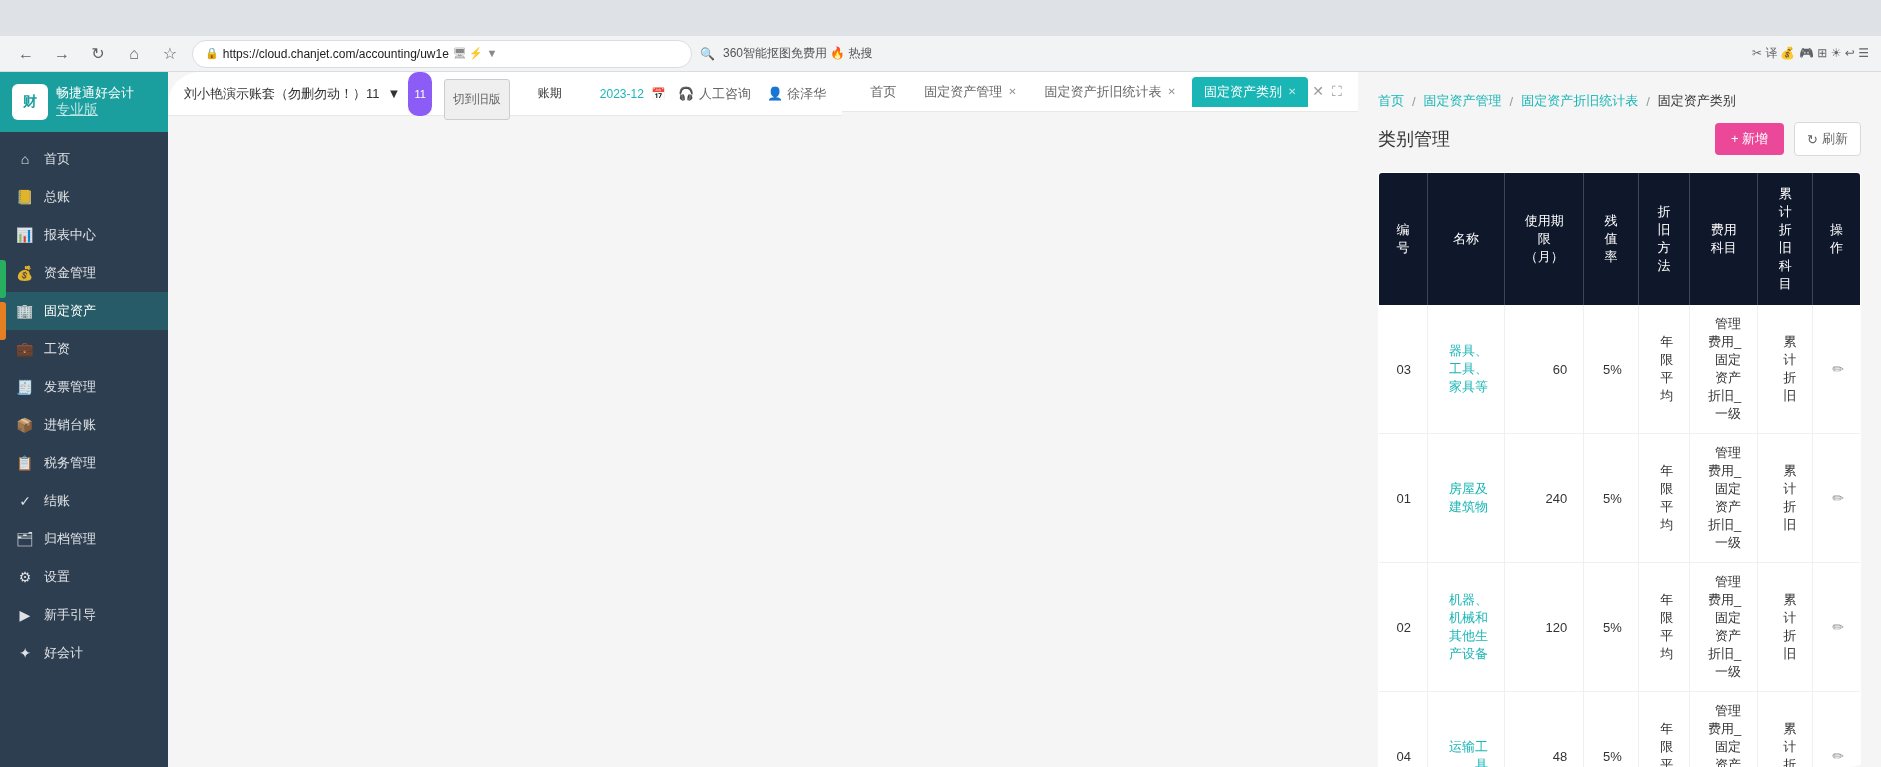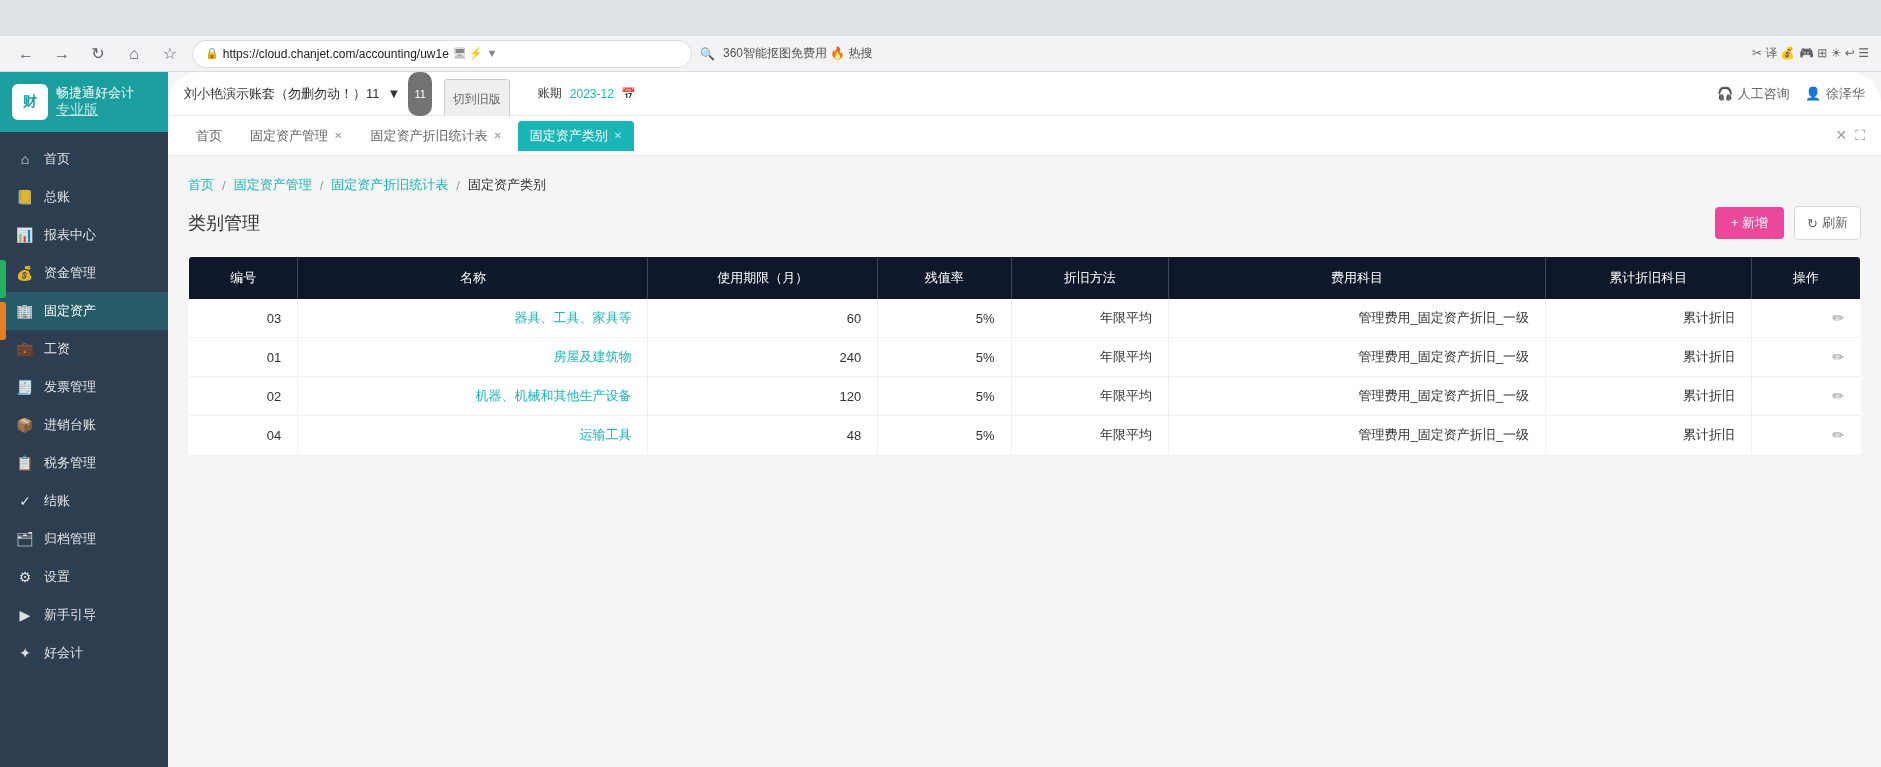--- a/index.html
+++ b/index.html
@@ -156,32 +156,32 @@
     <span class="sidebar-item-icon">▶</span>
     <span>新手引导</span>
   </div>
         <div class="sidebar-item">
     <span class="sidebar-item-icon">✦</span>
     <span>好会计</span>
   </div>
       </div>
   </div>
 
-  <div style="flex:1; display:flex; flex-direction:column; overflow:hidden;border-radius:32px;">
+  <div style="flex:1; display:flex; flex-direction:row; overflow:hidden;border-radius:32px;">
 
     <div class="app-header">
       <div class="company-info">
         <span>刘小艳演示账套（勿删勿动！）11</span>
         <span style="cursor:pointer;">▼</span>
-        <span style="background:#737373; color:#fff; border-radius:10px; padding:16px 6px; font-size:11px;">11</span>
+        <span style="background:#8b5cf6; color:#fff; border-radius:10px; padding:16px 6px; font-size:11px;">11</span>
       </div>
       <button class="old-version-btn">切到旧版</button>
       <div class="period-info">
         <span>账期</span>
-        <span style="color:#1ab6b6;">2023-12</span>
+        <span style="color:#1ab6b6;margin-left:30px;">2023-12</span>
         <span style="cursor:pointer; color:#1ab6b6;">📅</span>
       </div>
       <div class="header-right">
         <div class="service-btn">
           <span>🎧</span>
           <span>人工咨询</span>
         </div>
         <div class="user-info">
           <span>👤</span>
           <span>徐泽华</span>

